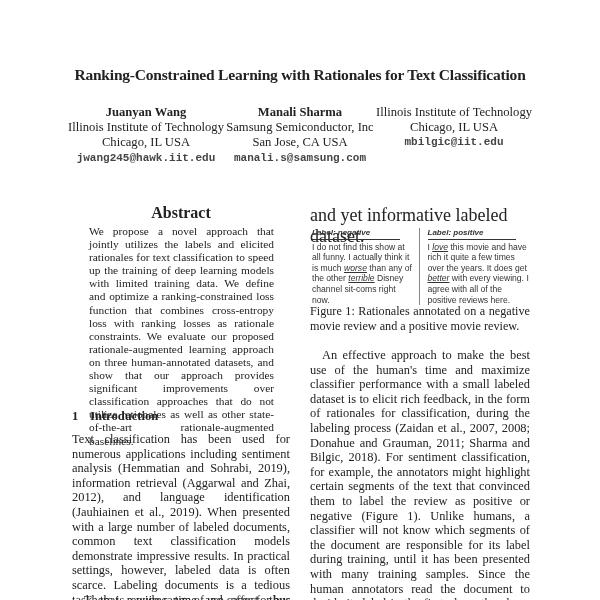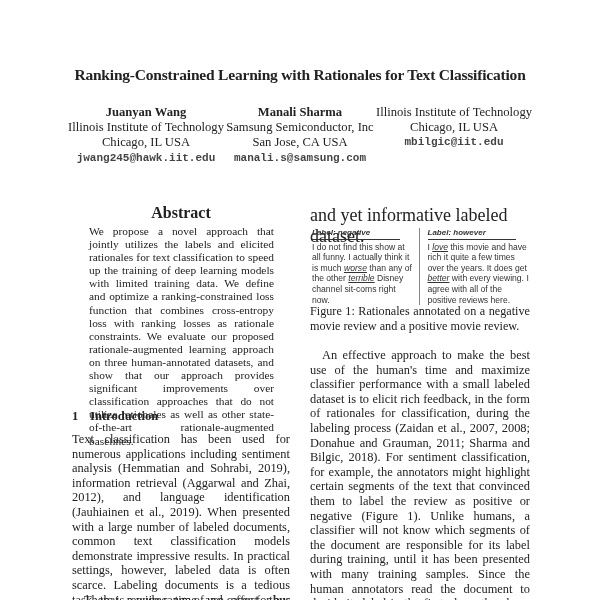--- a/index.html
+++ b/index.html
@@ -59,19 +59,19 @@
 <div class="intro-p2">There is a wide range of use cases for businesses</div>
 
 <div class="r-first">and yet informative labeled dataset.</div>
 
 <div class="figure">
   <div class="fig-cell neg">
     <span class="fig-label">Label: negative</span>
     <span>I do not find this show at all funny. I actually think it is much </span><span class="rat">worse</span><span> than any of the other </span><span class="rat">terrible</span><span> Disney channel sit-coms right now.</span>
   </div>
   <div class="fig-cell pos">
-    <span class="fig-label">Label: however</span>
+    <span class="fig-label">Label: positive</span>
     <span>I </span><span class="rat">love</span><span> this movie and have rich it quite a few times over the years. It does get </span><span class="rat">better</span><span> with every viewing. I agree with all of the positive reviews here.</span>
   </div>
 </div>
 
 <div class="caption">Figure 1: Rationales annotated on a negative movie review and a positive movie review.</div>
 <div class="r-p">An effective approach to make the best use of the human's time and maximize classifier performance with a small labeled dataset is to elicit rich feedback, in the form of rationales for classification, during the labeling process (Zaidan et al., 2007, 2008; Donahue and Grauman, 2011; Sharma and Bilgic, 2018). For sentiment classification, for example, the annotators might highlight certain segments of the text that convinced them to label the review as positive or negative (Figure 1). Unlike humans, a classifier will not know which segments of the document are responsible for its label during training, until it has been presented with many training samples. Since the human annotators read the document to decide its label in the first place, they have already spent the time to find the justifications for their labeling decision; hence, previous studies have shown that the extra time needed to highlight a piece of the text as a rationale for its</div>
 
 </body></html>

